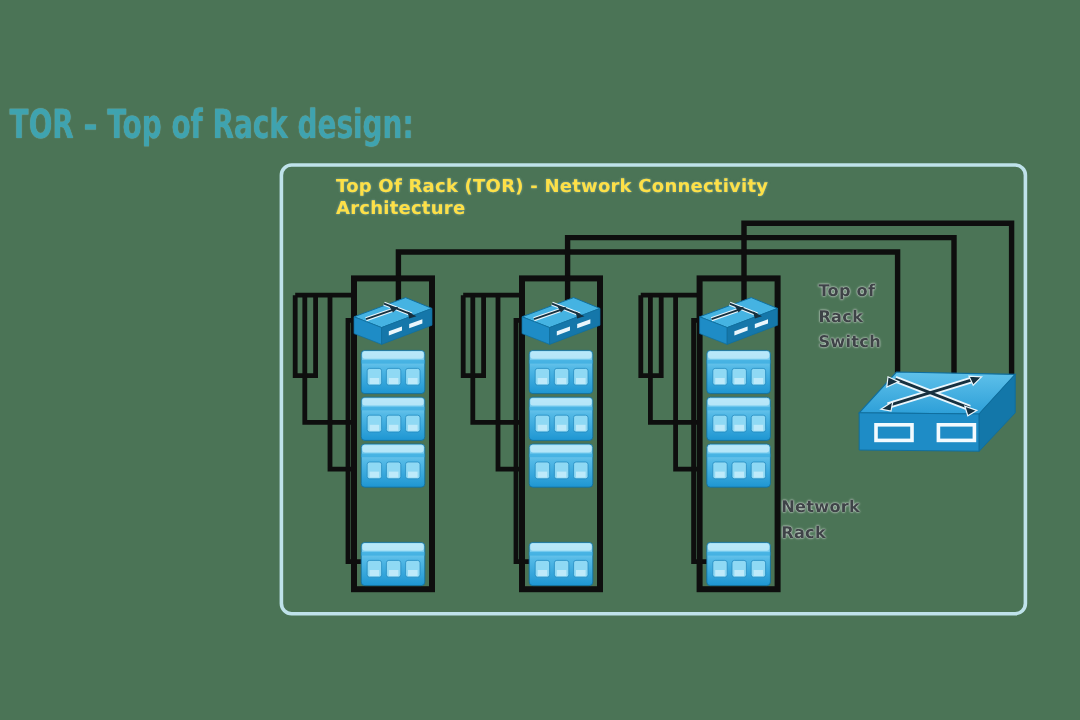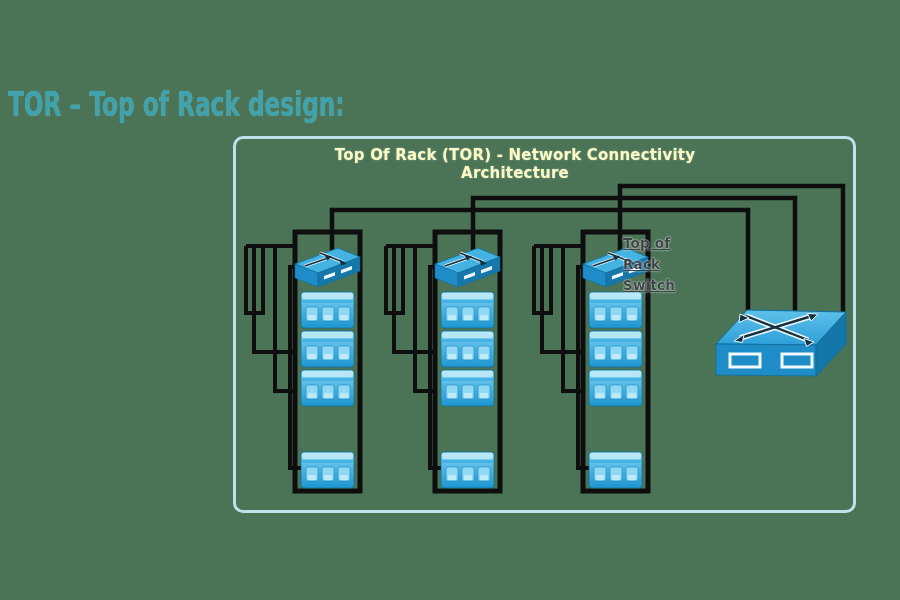--- a/index.html
+++ b/index.html
@@ -19,33 +19,33 @@
   }
 
   .diagram-container{
     position:absolute;left:233px;top:136px;width:617px;height:371px;
     border:3px solid #BFE2EA;border-radius:10px;
     background:transparent;
   }
 
   .diagram-title{
     position:absolute;left:280px;top:146px;width:470px;
-    text-align:center;font-size:15px;font-weight:700;color:#fef9c3;
+    text-align:left;font-size:15px;font-weight:700;color:#fde047;
     letter-spacing:.2px;
     text-shadow:0 0 2px rgba(185,224,232,.55);
   }
 
   svg.diagram-canvas{position:absolute;left:0;top:0;width:900px;height:600px;}
 
   .dev-label{
     position:absolute;font-size:13.5px;font-weight:700;color:#3E4347;
     line-height:21px;letter-spacing:.2px;
     text-shadow:0 0 2px rgba(255,255,255,.85),0 0 1px rgba(255,255,255,.7);
   }
-  .lbl-tor{left:623px;top:233px;width:64px;text-decoration:underline;}
+  .lbl-tor{left:682px;top:233px;width:64px;}
   .lbl-agg{left:727px;top:371px;width:112px;}
   .lbl-netrack{left:651px;top:413px;width:80px;}
   .lbl-server{left:651px;top:455px;width:112px;}
 </style>
 </head>
 <body>
 
 <div class="stage">
 
   <div class="main-heading">TOR – Top of Rack design:</div>
@@ -169,14 +169,15 @@
         <path d="M36,12 L98,36"></path>
       </g>
       <polygon points="24,37 34,30.5 32.5,38.5" fill="#16303F" stroke="#EAF6FC" stroke-width="1"></polygon>
       <polygon points="108,10 97.5,9.5 101,17" fill="#16303F" stroke="#EAF6FC" stroke-width="1"></polygon>
       <polygon points="30,10 29,18.5 39,14" fill="#16303F" stroke="#EAF6FC" stroke-width="1"></polygon>
       <polygon points="104,38 94,34.5 96.5,42.5" fill="#16303F" stroke="#EAF6FC" stroke-width="1"></polygon>
     </g>
   </svg>
 
   <div class="dev-label lbl-tor">Top of Rack Switch</div>
+  <div class="dev-label lbl-netrack">Network Rack</div>
 
 </div>
 
 </body></html>

